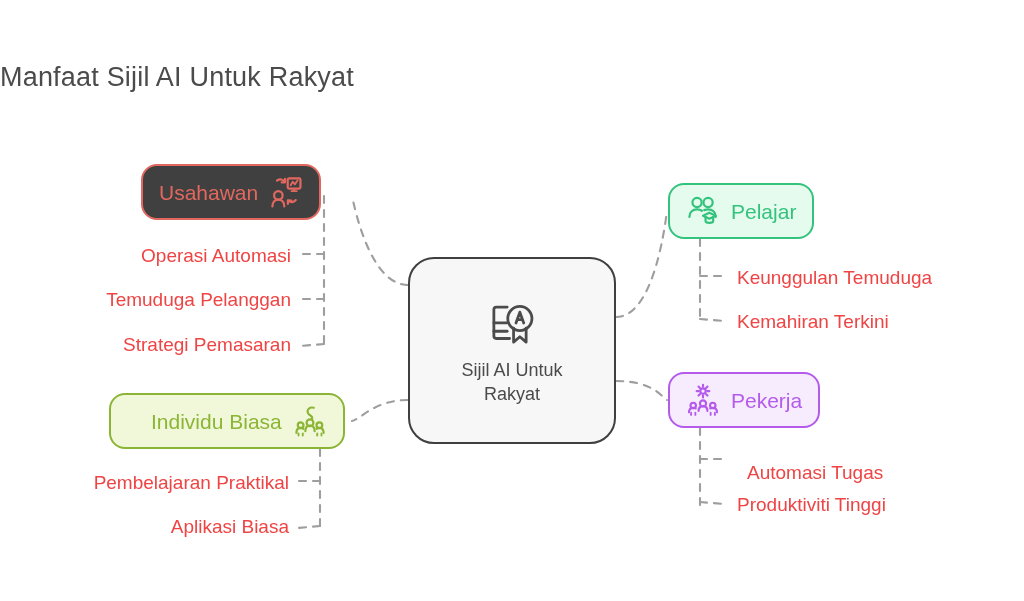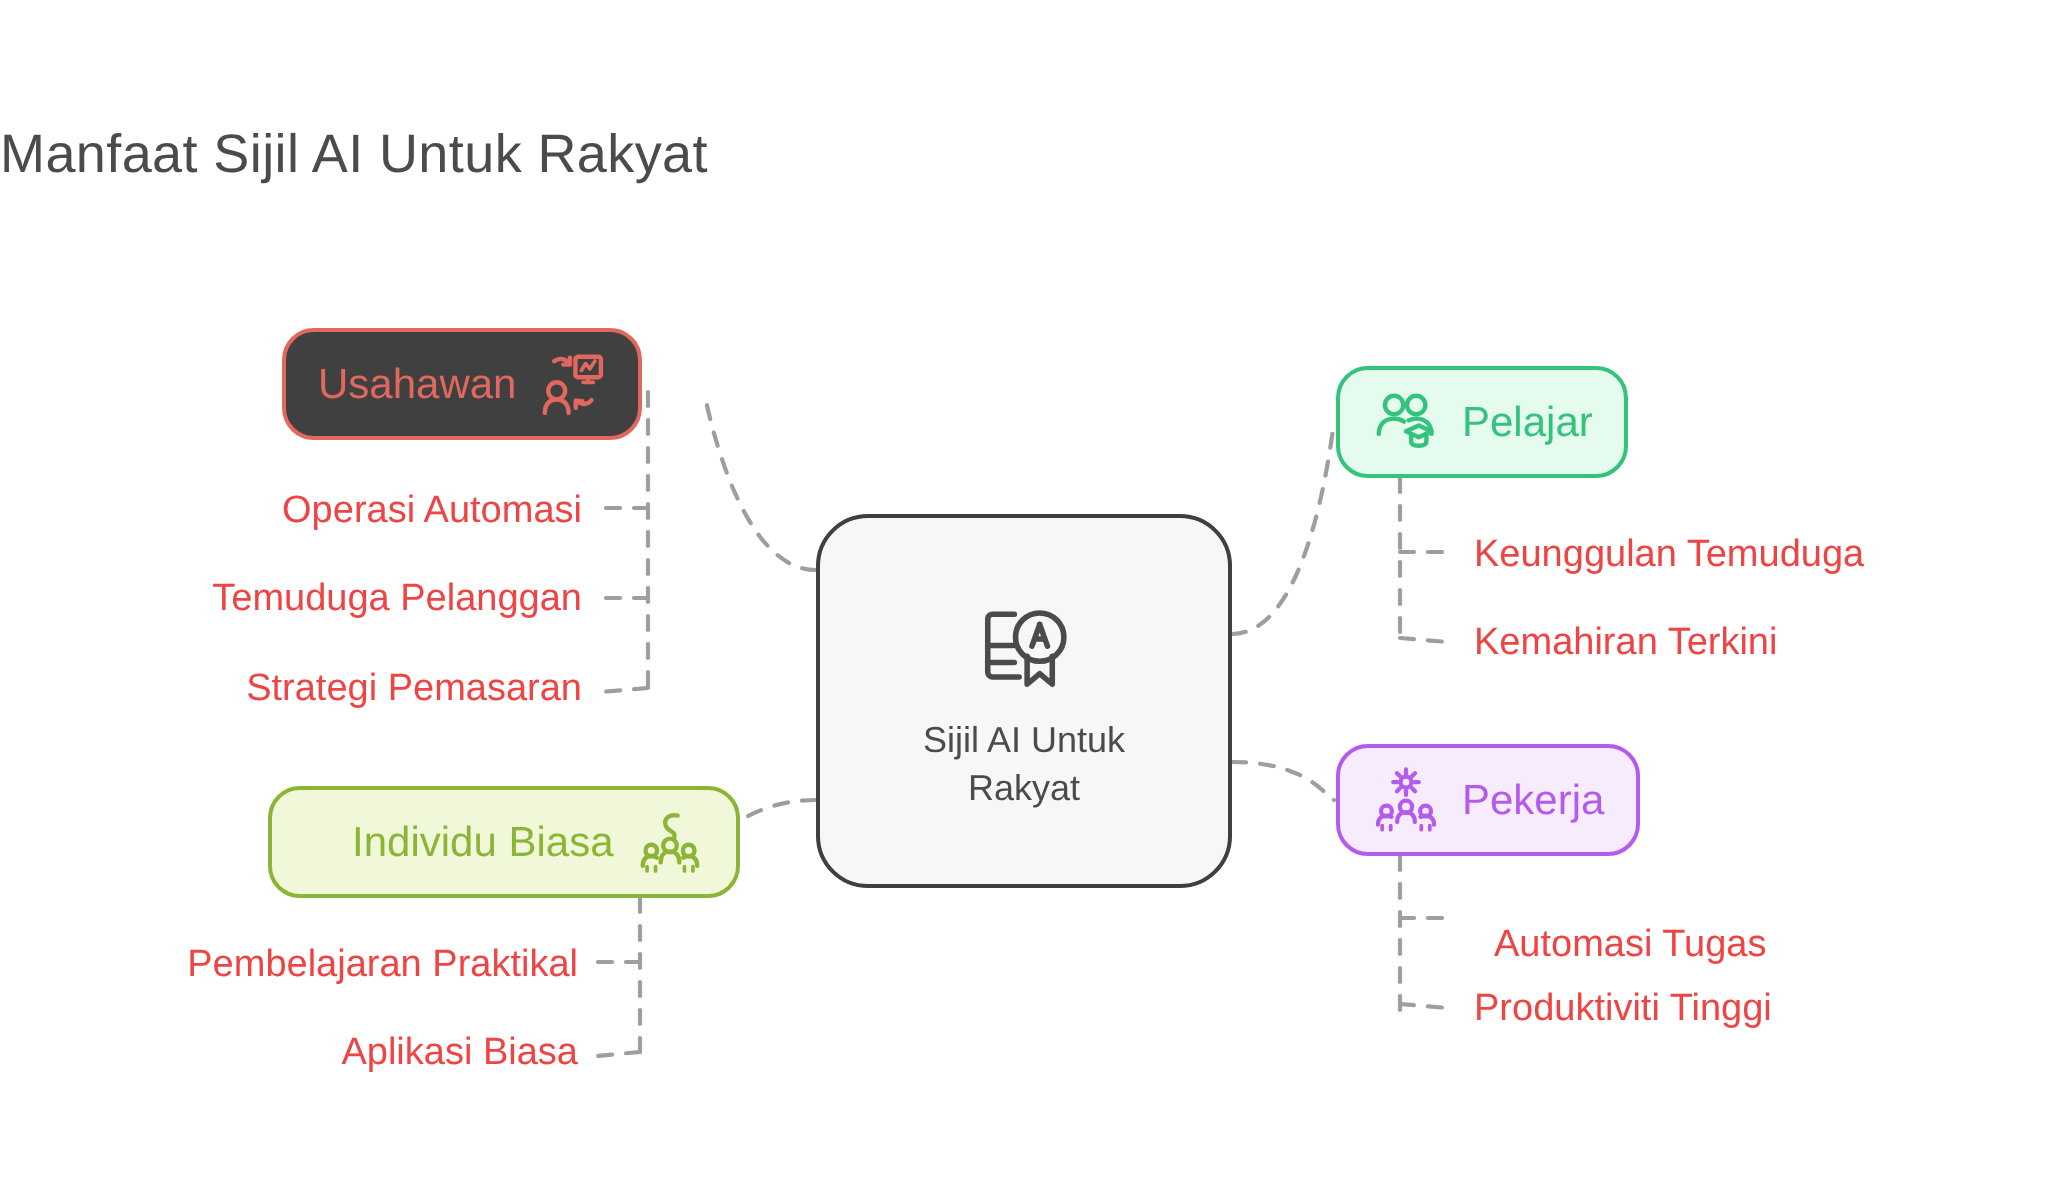--- a/index.html
+++ b/index.html
@@ -74,21 +74,21 @@
   }
   .branch-label {
     font-size: 21px;
     white-space: nowrap;
     line-height: 1;
   }
   .branch-icon { width: 34px; height: 34px; flex: 0 0 34px; display:block; }
 
   
   #node-usahawan      { left: 141px; top: 164px; }
-  #node-individu      { left: 134px; top: 393px; padding-left: 40px; }
+  #node-individu      { left: 109px; top: 393px; padding-left: 40px; }
   #node-pelajar       { left: 668px; top: 183px; }
   #node-pekerja       { left: 668px; top: 372px; }
 
   
   .pal-red    { background: #404040; border-color: #e2685f; }
   .pal-red    .branch-label { color: #e2685f; }
   .pal-olive  { background: #f1f8da; border-color: #8cb535; }
   .pal-olive  .branch-label { color: #8cb535; }
   .pal-mint   { background: #e4fbee; border-color: #34c37d; }
   .pal-mint   .branch-label { color: #34c37d; }

